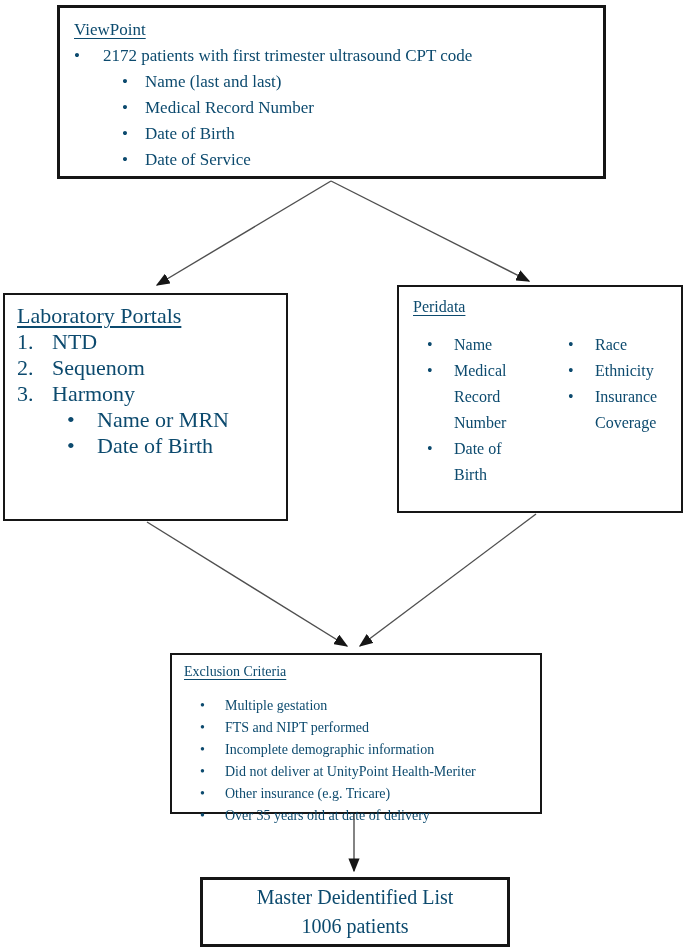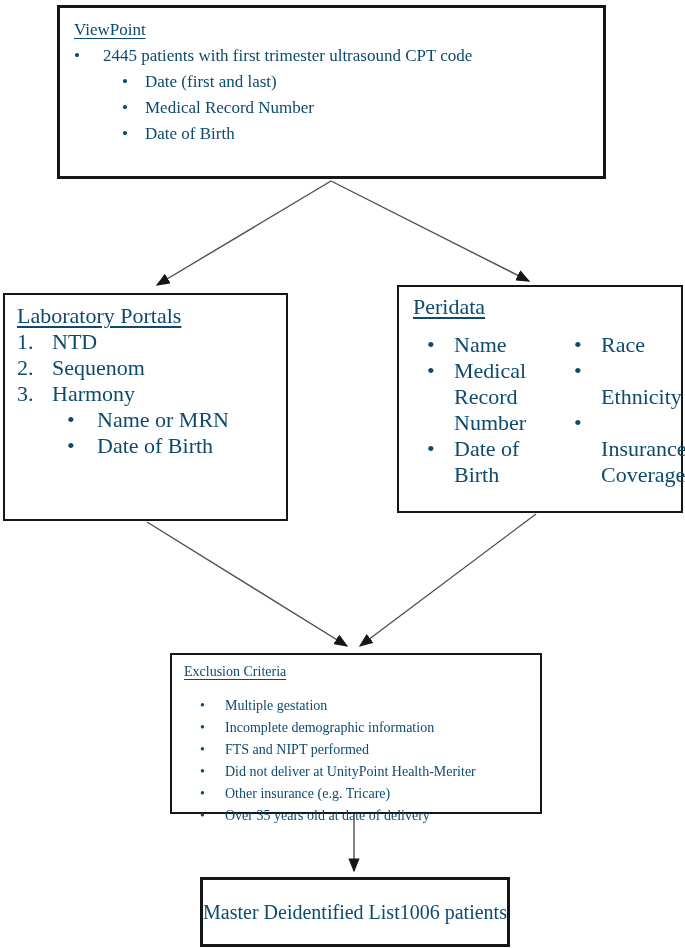--- a/index.html
+++ b/index.html
@@ -46,67 +46,68 @@
   .lab-ol { counter-reset: n; }
   .lab-ol > li { counter-increment: n; padding-left: 35px; }
   .lab-ol > li::before { content: counter(n) "."; display: inline-block; width: 35px; margin-left: -35px; }
   .lab-ul > li { padding-left: 80px; }
   .lab-ul > li::before { content: "\2022"; display: inline-block; width: 30px; margin-left: -30px; }
 
   
   #peridata {
     left: 397px; top: 285px; width: 286px; height: 228px;
     padding: 7px 8px 0 14px;
-    font-size: 22px; line-height: 26px;
+    font-size: 16px; line-height: 26px;
   }
   #peridata .cols { display: flex; gap: 22px; }
   #peridata ul { margin: 12px; padding: 0; list-style: none; width: 109px; }
   #peridata li { padding-left: 29px; }
   #peridata li::before { content: "\2022"; display: inline-block; width: 27px; margin-left: -27px; }
 
   
   #exclusion {
     left: 170px; top: 653px; width: 372px; height: 161px;
     padding: 6px 8px 8px 12px;
     font-size: 14px; line-height: 22px;
   }
   #exclusion ul { margin: 12px; padding: 0; list-style: none; }
   #exclusion li { padding-left: 29px; }
   #exclusion li::before { content: "\2022"; display: inline-block; width: 25px; margin-left: -25px; }
 
   
   #master {
     left: 200px; top: 877px; width: 310px; height: 70px;
     border-width: 3px;
-    display: flex; flex-direction: row; justify-content: center; align-items: center;
+    display: flex; flex-direction: column; justify-content: center; align-items: center;
     font-size: 20px; line-height: 29px; text-align: center;
   }
 
   
   .arrows {
     position: absolute; left: 0; top: 0;
     width: 685px; height: 948px;
     pointer-events: none;
   }
   .arrows line { stroke: #4f4f4f; stroke-width: 1.4; }
 </style>
 </head>
 <body>
 
 <div class="canvas">
 
   <div class="box" id="viewpoint">
     <div class="title">ViewPoint</div>
     <ul class="vp-l1">
-      <li>2445 patients with first trimester ultrasound CPT code</li>
+      <li>2172 patients with first trimester ultrasound CPT code</li>
     </ul>
     <ul class="vp-l2">
-        <li>Date (first and last)</li>
+        <li>Name (last and last)</li>
         <li>Medical Record Number</li>
         <li>Date of Birth</li>
+        <li>Date of Service</li>
       </ul>
   </div>
 
   <div class="box" id="lab">
     <div class="title">Laboratory Portals</div>
     <ol class="lab-ol">
         <li>NTD</li>
         <li>Sequenom</li>
         <li>Harmony</li>
       </ol>
@@ -129,22 +130,22 @@
           <li>Ethnicity</li>
           <li>Insurance Coverage</li>
         </ul>
     </div>
   </div>
 
   <div class="box" id="exclusion">
     <div class="title">Exclusion Criteria</div>
     <ul>
         <li>Multiple gestation</li>
+        <li>FTS and NIPT performed</li>
         <li>Incomplete demographic information</li>
-        <li>FTS and NIPT performed</li>
         <li>Did not deliver at UnityPoint Health-Meriter</li>
         <li>Other insurance (e.g. Tricare)</li>
         <li>Over 35 years old at date of delivery</li>
       </ul>
   </div>
 
   <div class="box" id="master">
     <div>Master Deidentified List</div>
     <div>1006 patients</div>
   </div>

